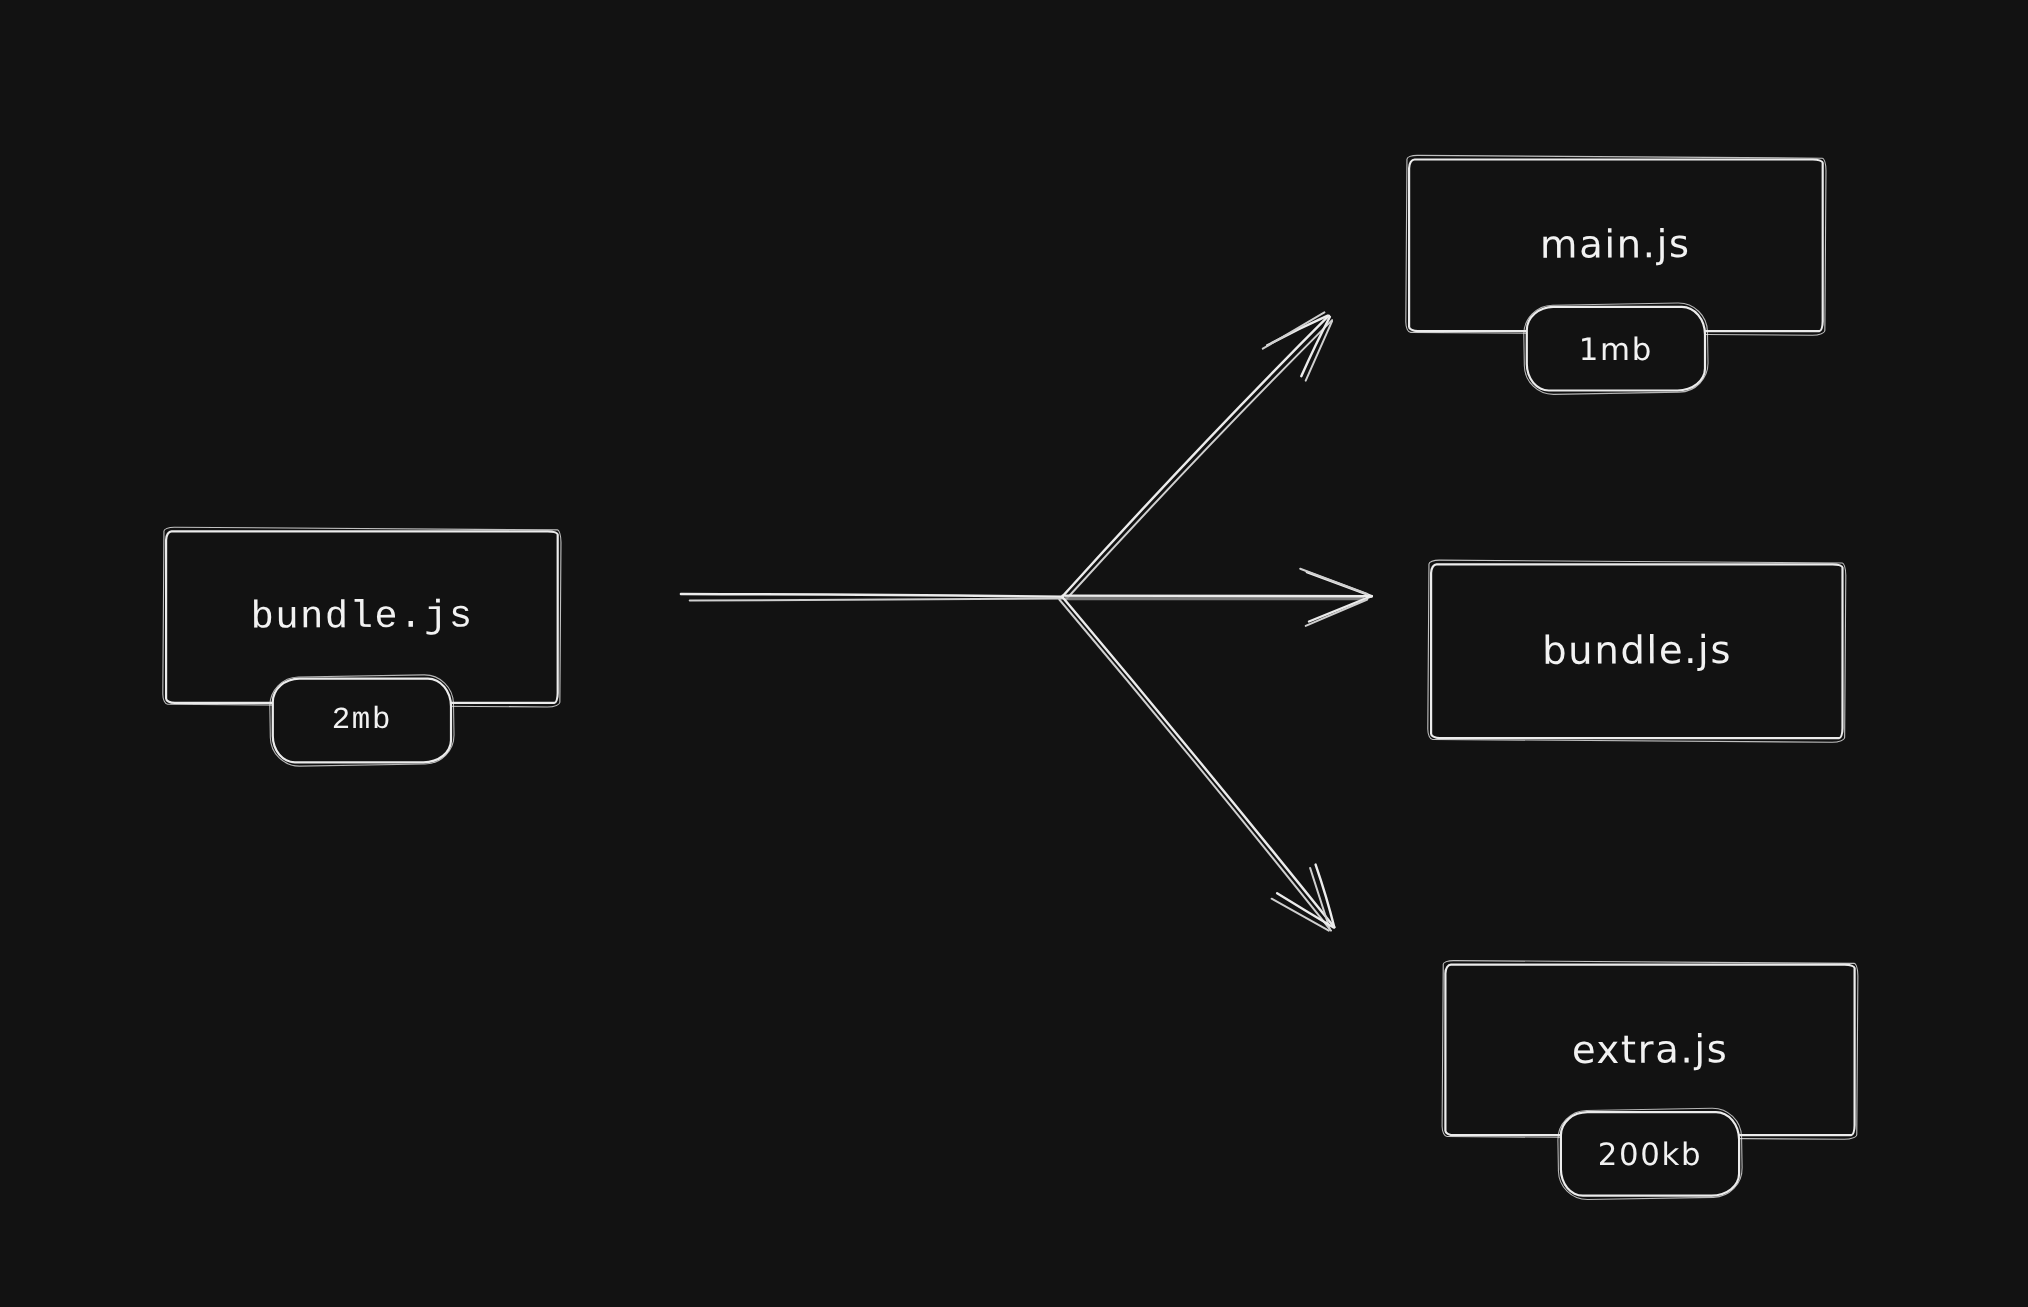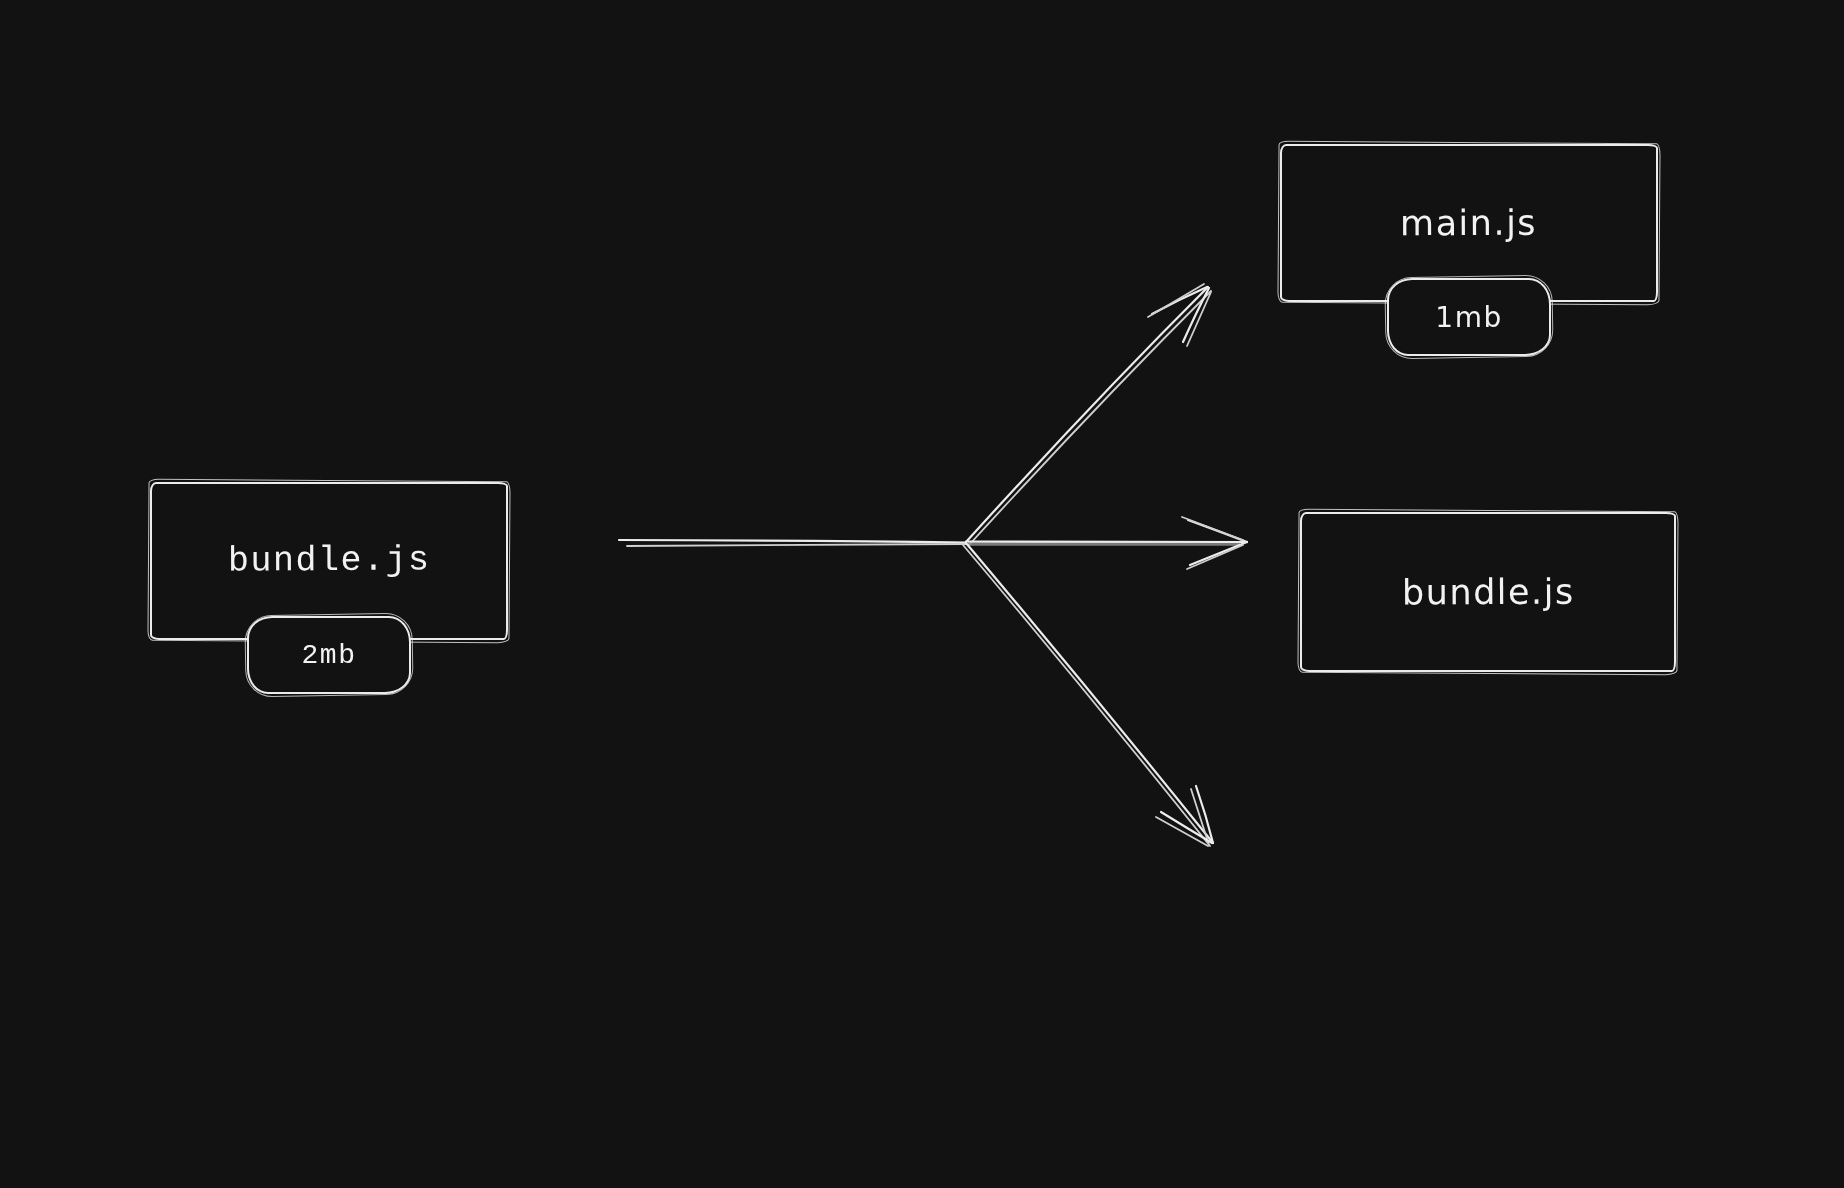--- a/index.html
+++ b/index.html
@@ -113,14 +113,20 @@
     <span class="node-label">main.js</span>
     <div class="badge">
       <span class="badge-label">1mb</span>
     </div>
   </div>
 
   <div class="node node-vendor">
     <span class="node-label">bundle.js</span>
   </div>
 
+  <div class="node node-extra">
+    <span class="node-label">extra.js</span>
+    <div class="badge">
+      <span class="badge-label">200kb</span>
+    </div>
+  </div>
 
 </div>
 
 </body></html>

